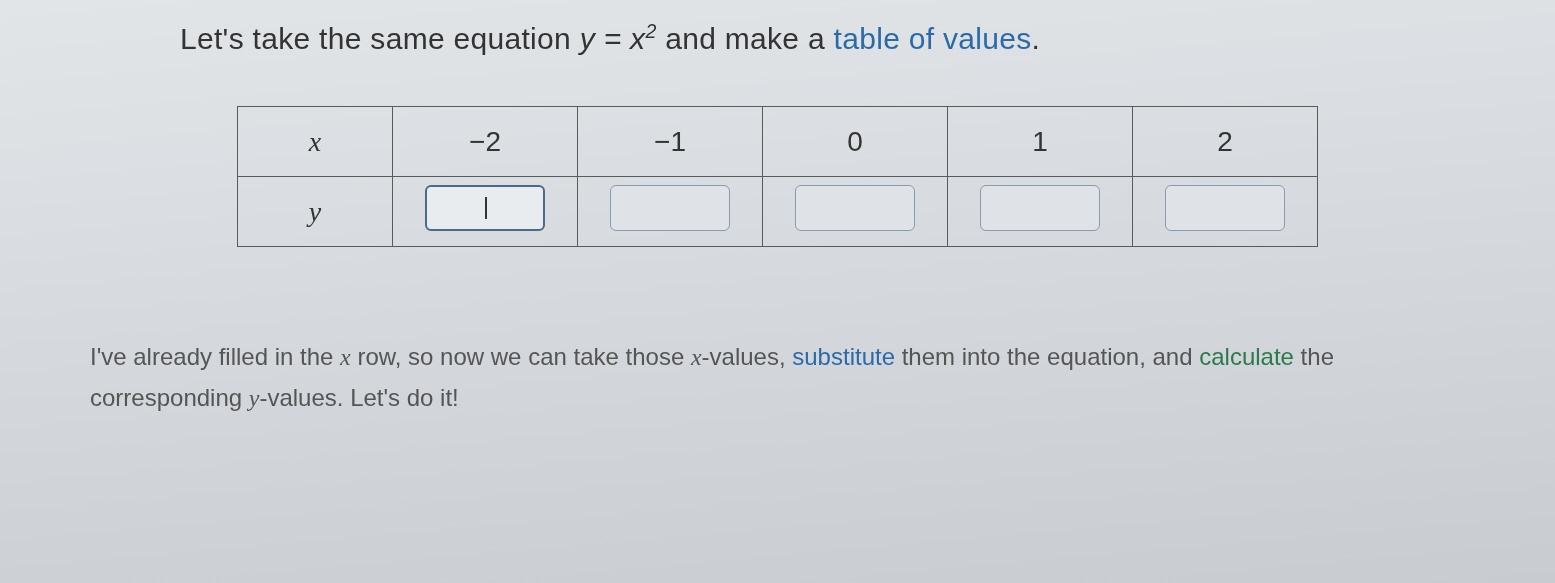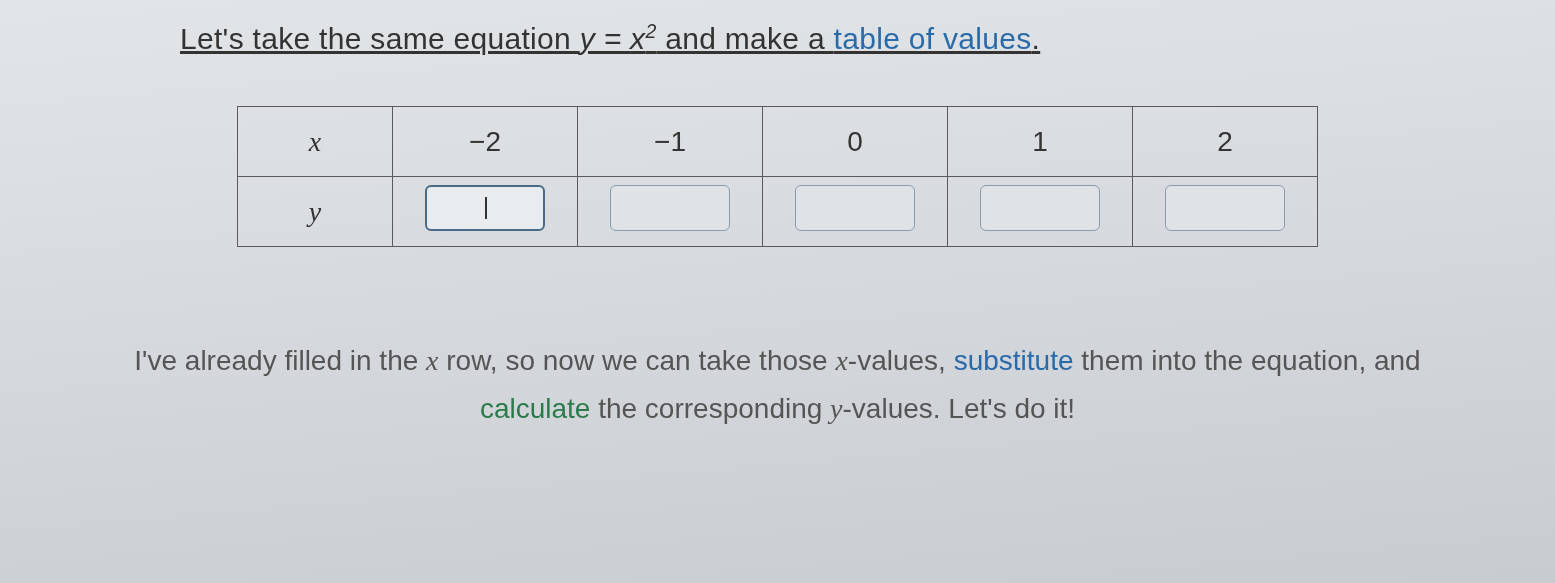--- a/index.html
+++ b/index.html
@@ -12,21 +12,20 @@
       padding: 20px 60px 40px 60px;
       color: #3a3a3a;
     }
     .intro {
       font-size: 30px;
       text-align: left;
       margin-left: 120px;
       margin-bottom: 50px;
       color: #333;
       letter-spacing: 0.3px;
-      text-decoration: underline;
     }
     .intro .eq { font-style: italic; font-weight: normal; }
     .intro .sup { font-size: 0.65em; vertical-align: super; }
     .table-link { color: #2a6aa8; }
     .table-wrap {
       display: flex;
       justify-content: center;
       margin-bottom: 90px;
     }
     table {
@@ -66,22 +65,21 @@
     .input-box.active::after {
       content: "";
       position: absolute;
       left: 50%;
       top: 10px;
       bottom: 10px;
       width: 1.5px;
       background: #333;
     }
     .outro {
-      font-size: 28px;
-      text-align: center;
+      font-size: 24px;
       color: #555;
       line-height: 1.7;
       padding: 0 30px;
     }
     .math-var { font-family: 'Times New Roman', serif; font-style: italic; }
     .substitute { color: #2a6aa8; }
     .calculate { color: #2a7a4a; }
   </style>
 </head>
 <body>

